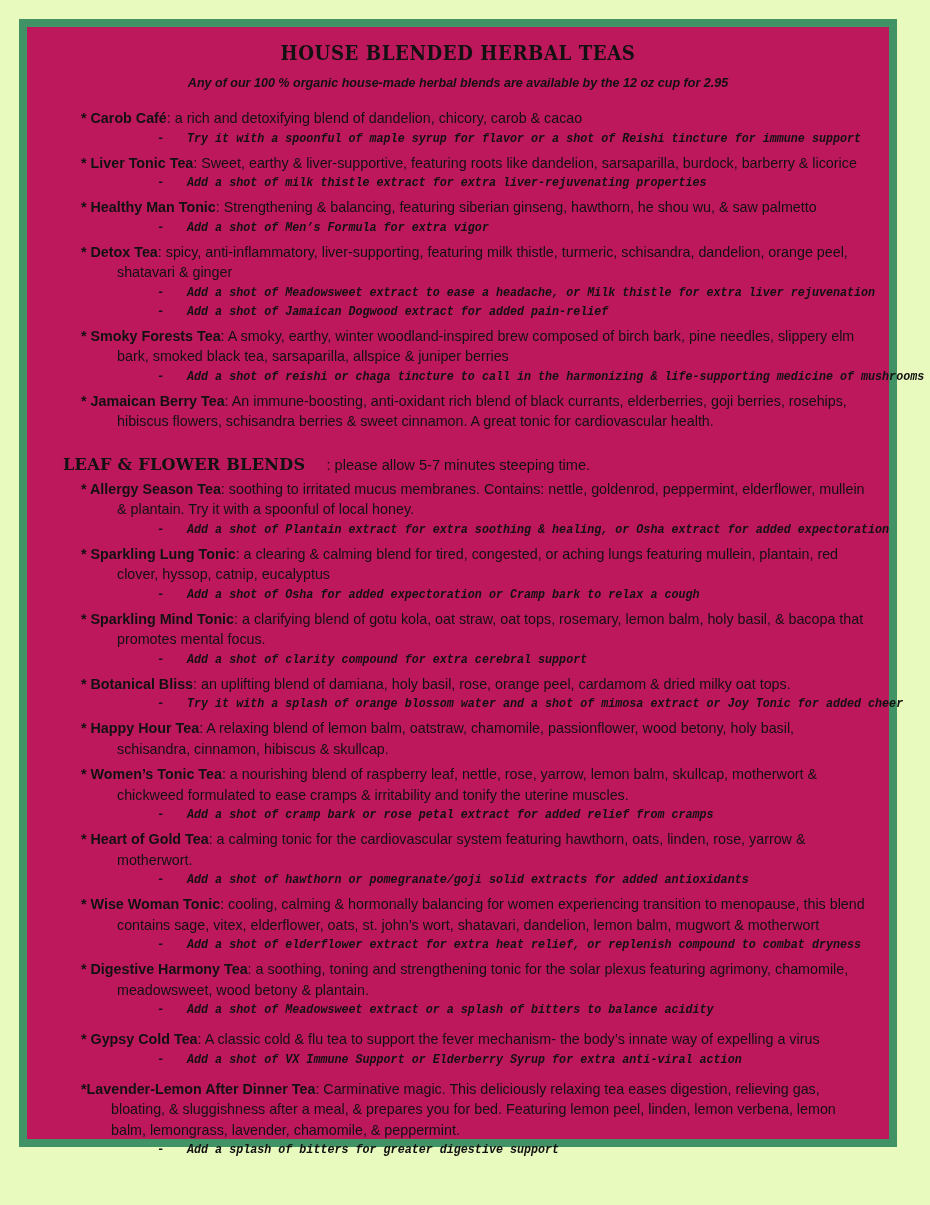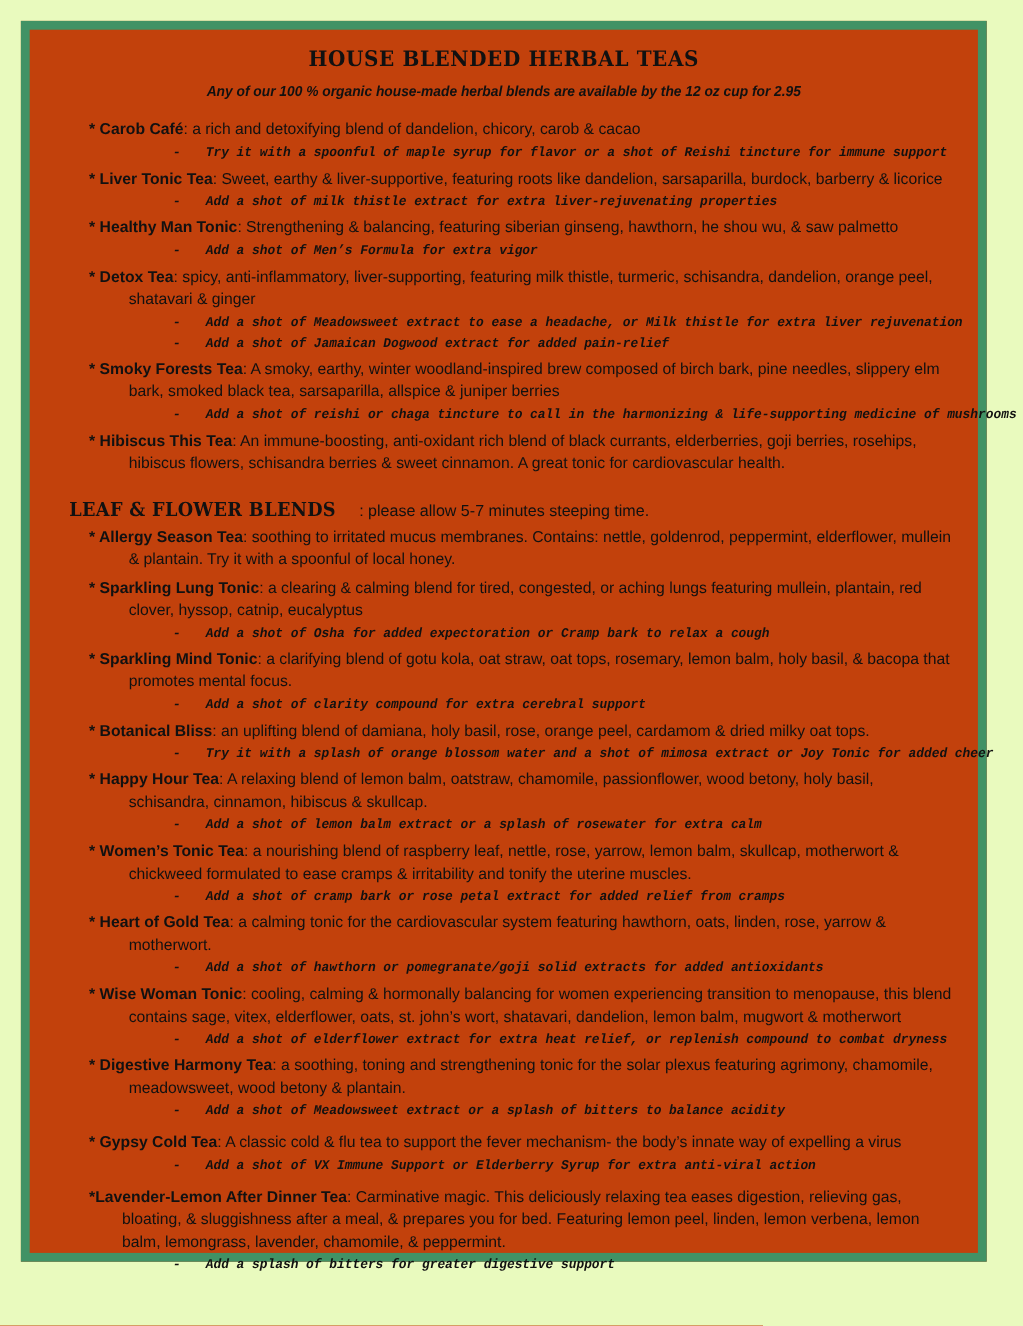--- a/index.html
+++ b/index.html
@@ -13,21 +13,21 @@
     font-family: "Liberation Sans", sans-serif;
     overflow: hidden;
   }
   .menu-frame {
     position: absolute;
     left: 19px;
     top: 19px;
     width: 878px;
     height: 1128px;
     border: 8px solid #419265;
-    background: #c2410c;
+    background: #be185d;
     box-sizing: border-box;
   }
   .menu-inner {
     padding: 13px 18px 0 18px;
   }
 
   
   .menu-title {
     text-align: center;
     font-family: "DejaVu Serif", serif;
@@ -143,33 +143,33 @@
           <div class="subnote"><span class="dash">-</span><span class="sn-text">Try it with a spoonful of maple syrup for flavor or a shot of Reishi tincture for immune support</span></div>
           <div class="entry"><span class="star">* </span><span class="ename">Liver Tonic Tea</span><span class="edesc">: Sweet, earthy &amp; liver-supportive, featuring roots like dandelion, sarsaparilla, burdock, barberry &amp; licorice</span></div>
           <div class="subnote"><span class="dash">-</span><span class="sn-text">Add a shot of milk thistle extract for extra liver-rejuvenating properties</span></div>
           <div class="entry"><span class="star">* </span><span class="ename">Healthy Man Tonic</span><span class="edesc">: Strengthening &amp; balancing, featuring siberian ginseng, hawthorn, he shou wu, &amp; saw palmetto</span></div>
           <div class="subnote"><span class="dash">-</span><span class="sn-text">Add a shot of Men’s Formula for extra vigor</span></div>
           <div class="entry"><span class="star">* </span><span class="ename">Detox Tea</span><span class="edesc">: spicy, anti-inflammatory, liver-supporting, featuring milk thistle, turmeric, schisandra, dandelion, orange peel, shatavari &amp; ginger</span></div>
           <div class="subnote"><span class="dash">-</span><span class="sn-text">Add  a shot of Meadowsweet extract to ease a headache, or Milk thistle for extra liver rejuvenation</span></div>
           <div class="subnote"><span class="dash">-</span><span class="sn-text">Add a shot of Jamaican Dogwood extract for added pain-relief</span></div>
           <div class="entry"><span class="star">* </span><span class="ename">Smoky Forests Tea</span><span class="edesc">: A smoky, earthy, winter woodland-inspired brew composed of birch bark, pine needles, slippery elm bark, smoked black tea, sarsaparilla, allspice &amp;  juniper berries</span></div>
           <div class="subnote"><span class="dash">-</span><span class="sn-text">Add a shot of reishi or chaga tincture to call in the harmonizing &amp; life-supporting medicine of mushrooms</span></div>
-          <div class="entry"><span class="star">* </span><span class="ename">Hibiscus This Tea</span><span class="edesc">: An immune-boosting, anti-oxidant rich blend of black currants, elderberries, goji berries, rosehips, hibiscus flowers, schisandra berries &amp; sweet cinnamon. A great tonic for cardiovascular health.</span></div>
+          <div class="entry"><span class="star">* </span><span class="ename">Jamaican Berry Tea</span><span class="edesc">: An immune-boosting, anti-oxidant rich blend of black currants, elderberries, goji berries, rosehips, hibiscus flowers, schisandra berries &amp; sweet cinnamon. A great tonic for cardiovascular health.</span></div>
         </div>
         <div class="section">
           <div class="section-head"><span class="sh-name">LEAF &amp; FLOWER BLENDS</span><span class="sh-note">: please allow 5-7 minutes steeping time.</span></div>
           <div class="entry"><span class="star">* </span><span class="ename">Allergy Season Tea</span><span class="edesc">: soothing to irritated mucus membranes. Contains: nettle, goldenrod, peppermint, elderflower, mullein &amp; plantain. Try it with a spoonful of local honey.</span></div>
+          <div class="subnote"><span class="dash">-</span><span class="sn-text">Add a shot of Plantain extract for extra soothing &amp; healing, or Osha extract for added expectoration</span></div>
           <div class="entry"><span class="star">* </span><span class="ename">Sparkling Lung Tonic</span><span class="edesc">: a clearing &amp; calming blend for tired, congested, or aching lungs featuring mullein, plantain, red clover, hyssop, catnip, eucalyptus</span></div>
           <div class="subnote"><span class="dash">-</span><span class="sn-text">Add a shot of Osha for added expectoration or Cramp bark to relax a cough</span></div>
           <div class="entry"><span class="star">* </span><span class="ename">Sparkling Mind Tonic</span><span class="edesc">: a clarifying blend of gotu kola, oat straw, oat tops, rosemary, lemon balm, holy basil, &amp; bacopa that promotes mental focus.</span></div>
           <div class="subnote"><span class="dash">-</span><span class="sn-text"> Add a shot of clarity compound for extra cerebral support</span></div>
           <div class="entry"><span class="star">* </span><span class="ename">Botanical Bliss</span><span class="edesc">: an uplifting blend of damiana, holy basil, rose, orange peel, cardamom &amp; dried milky oat tops.</span></div>
           <div class="subnote"><span class="dash">-</span><span class="sn-text">Try it with a splash of orange blossom water and a shot of mimosa extract or Joy Tonic for added cheer</span></div>
           <div class="entry"><span class="star">* </span><span class="ename">Happy Hour Tea</span><span class="edesc">: A relaxing blend of lemon balm, oatstraw, chamomile, passionflower, wood betony, holy basil, schisandra, cinnamon, hibiscus &amp; skullcap.</span></div>
-          <div class="subnote"><span class="dash">-</span><span class="sn-text">Add a shot of lemon balm extract or a splash of rosewater for extra calm</span></div>
           <div class="entry"><span class="star">* </span><span class="ename">Women’s Tonic Tea</span><span class="edesc">: a nourishing blend of raspberry leaf, nettle, rose, yarrow, lemon balm, skullcap, motherwort &amp; chickweed formulated to ease cramps &amp; irritability and tonify the uterine muscles.</span></div>
           <div class="subnote"><span class="dash">-</span><span class="sn-text">Add a shot of cramp bark or rose petal extract for added relief from cramps</span></div>
           <div class="entry"><span class="star">* </span><span class="ename">Heart of Gold Tea</span><span class="edesc">: a calming tonic for the cardiovascular system featuring hawthorn, oats, linden, rose, yarrow &amp; motherwort.</span></div>
           <div class="subnote"><span class="dash">-</span><span class="sn-text">Add a shot of hawthorn or pomegranate/goji solid extracts for added antioxidants</span></div>
           <div class="entry"><span class="star">* </span><span class="ename">Wise Woman Tonic</span><span class="edesc">: cooling, calming &amp; hormonally balancing for women experiencing transition to menopause, this blend contains sage, vitex, elderflower, oats, st. john’s wort, shatavari, dandelion, lemon balm, mugwort &amp; motherwort</span></div>
           <div class="subnote"><span class="dash">-</span><span class="sn-text">Add a shot of elderflower extract for extra heat relief, or replenish compound to combat dryness</span></div>
           <div class="entry"><span class="star">* </span><span class="ename">Digestive Harmony Tea</span><span class="edesc">: a soothing, toning and strengthening tonic for the solar plexus featuring agrimony, chamomile, meadowsweet, wood betony &amp; plantain.</span></div>
           <div class="subnote"><span class="dash">-</span><span class="sn-text">Add a shot of Meadowsweet extract or a splash of bitters to balance acidity</span></div>
           <div class="entry gap-above"><span class="star">* </span><span class="ename">Gypsy Cold Tea</span><span class="edesc">: A classic cold &amp; flu tea to support the fever mechanism- the body’s innate way of expelling a virus</span></div>
           <div class="subnote"><span class="dash">-</span><span class="sn-text">Add a shot of VX Immune Support or Elderberry Syrup for extra anti-viral action</span></div>

